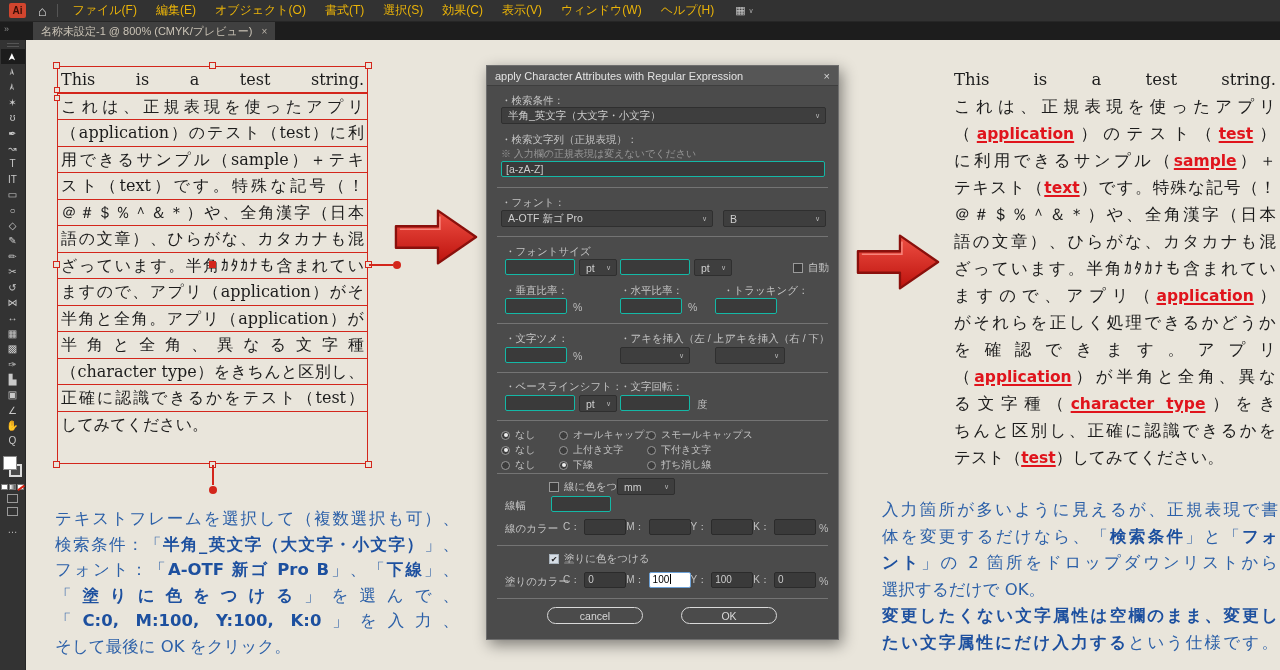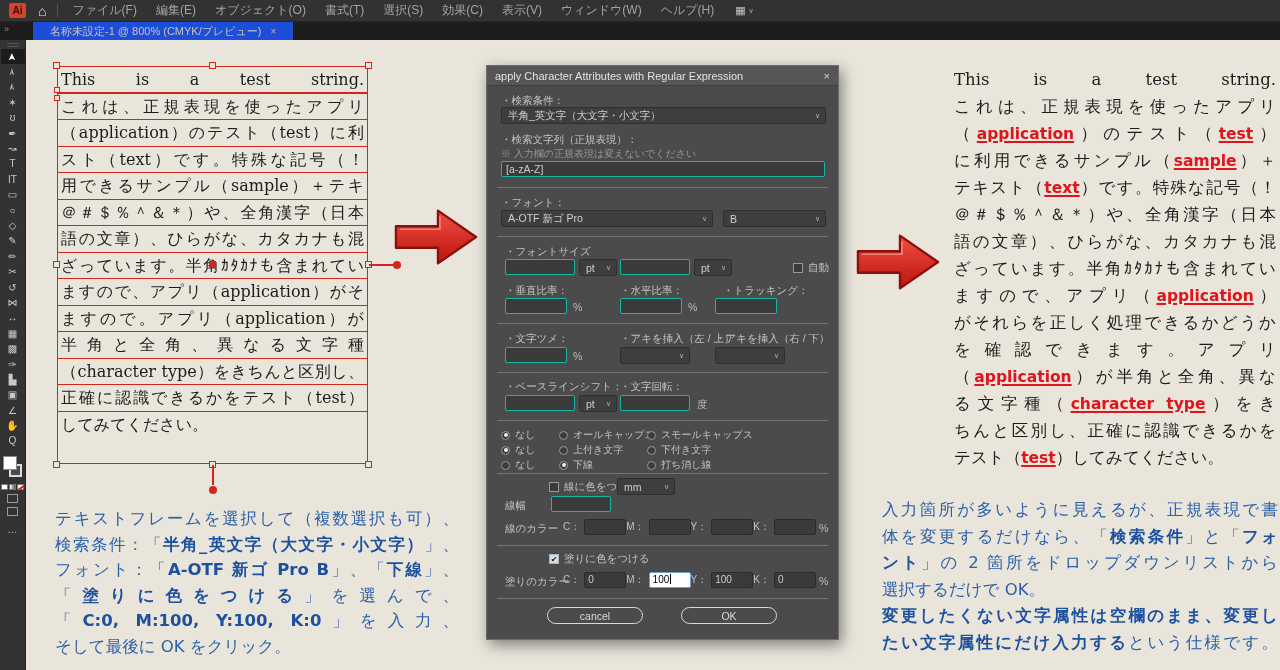--- a/index.html
+++ b/index.html
@@ -6,29 +6,29 @@
   html,body { width:1280px; height:670px; overflow:hidden; background:#e9e5db;
               font-family:"Liberation Sans", sans-serif; }
 
   
   #menubar { position:absolute; left:0; top:0; width:1280px; height:22px;
              background:#323232; display:flex; align-items:center; border-bottom:1px solid #262626; }
   #ai-logo { width:17px; height:15px; margin-left:9px; background:#d1452e; border-radius:2px;
              color:#3b0e06; font-weight:bold; font-size:10px; display:flex; align-items:center; justify-content:center; }
   #home-icon { color:#e3e3e3; font-size:14px; margin:0 11px 0 12px; line-height:1; }
   .mb-sep { width:1px; height:13px; background:#555; margin-right:14px; }
-  .menu-item { color:#a3a3a3; font-size:12px; margin-right:19px; white-space:nowrap; cursor:default; }
+  .menu-item { color:#eab308; font-size:12px; margin-right:19px; white-space:nowrap; cursor:default; }
   #workspace-switcher { color:#c5c5c5; font-size:11px; display:flex; align-items:center; gap:3px; margin-left:2px; }
   #workspace-switcher .chev-sm { font-size:7px; color:#a8a8a8; }
 
   
   #tabbar { position:absolute; left:0; top:22px; width:1280px; height:18px; background:#1d1d1d; }
   #tb-collapse { position:absolute; left:4px; top:2px; color:#8f8f8f; font-size:9px; }
-  #doc-tab { position:absolute; left:33px; top:0; height:18px; background:#1d4ed8;
-             display:flex; align-items:center; padding:0 17px; }
+  #doc-tab { position:absolute; left:33px; top:0; height:18px; background:#404040;
+             display:flex; align-items:center; padding:0 8px; }
   #doc-tab .tab-title { color:#cac3b6; font-size:11px; white-space:nowrap; }
   #doc-tab .tab-close { color:#b9b3a9; font-size:10px; margin-left:9px; }
 
   
   #toolbar { position:absolute; left:0; top:40px; width:26px; height:630px; background:#333333;
              border-right:1px solid #262626; display:flex; flex-direction:column; align-items:center; }
   #tb-grip { width:12px; border-top:1px solid #555; border-bottom:1px solid #555; height:4px; margin:3px 0 2px; }
   .tool { width:24px; height:15.4px; display:flex; align-items:center; justify-content:center; }
   .tool.active { background:#1c1c1c; }
   .tool-glyph { color:#c9c9c9; font-size:10px; line-height:1; }
@@ -255,27 +255,27 @@
   <div id="more-dots" data-name="edit-toolbar-icon">…</div>
 </div>
 
 <div id="canvas" data-name="artboard-canvas">
 
   <div id="text-frame" data-name="selected-text-frame">
     <div id="tf-lines">
         <div class="tf-line first" data-name="source-text-line">This is a test string.</div>
         <div class="tf-line" data-name="source-text-line">これは、正規表現を使ったアプリ</div>
         <div class="tf-line" data-name="source-text-line">（application）のテスト（test）に利</div>
+        <div class="tf-line" data-name="source-text-line">用できるサンプル（sample）＋テキ</div>
         <div class="tf-line" data-name="source-text-line">スト（text）です。特殊な記号（！</div>
-        <div class="tf-line" data-name="source-text-line">用できるサンプル（sample）＋テキ</div>
         <div class="tf-line" data-name="source-text-line">＠＃＄％＾＆＊）や、全角漢字（日本</div>
         <div class="tf-line" data-name="source-text-line">語の文章）、ひらがな、カタカナも混</div>
         <div class="tf-line" data-name="source-text-line">ざっています。半角ｶﾀｶﾅも含まれてい</div>
         <div class="tf-line" data-name="source-text-line">ますので、アプリ（application）がそ</div>
-        <div class="tf-line" data-name="source-text-line">ますので。アプリ（application）が</div>
+        <div class="tf-line" data-name="source-text-line">半角と全角。アプリ（application）が</div>
         <div class="tf-line" data-name="source-text-line">半角と全角、異なる文字種</div>
         <div class="tf-line" data-name="source-text-line">（character type）をきちんと区別し、</div>
         <div class="tf-line" data-name="source-text-line">正確に認識できるかをテスト（test）</div>
         <div class="tf-line nojust" data-name="source-text-line">してみてください。</div>
       </div>
 
     <div class="handle" style="left:-5px; top:-5px;" data-name="frame-handle-top-left"></div>
     <div class="handle" style="left:calc(50% - 4px); top:-5px;" data-name="frame-handle-top-center"></div>
     <div class="handle" style="right:-5px; top:-5px;" data-name="frame-handle-top-right"></div>
     <div class="handle" style="left:-5px; top:calc(50% - 4px);" data-name="frame-handle-mid-left"></div>

